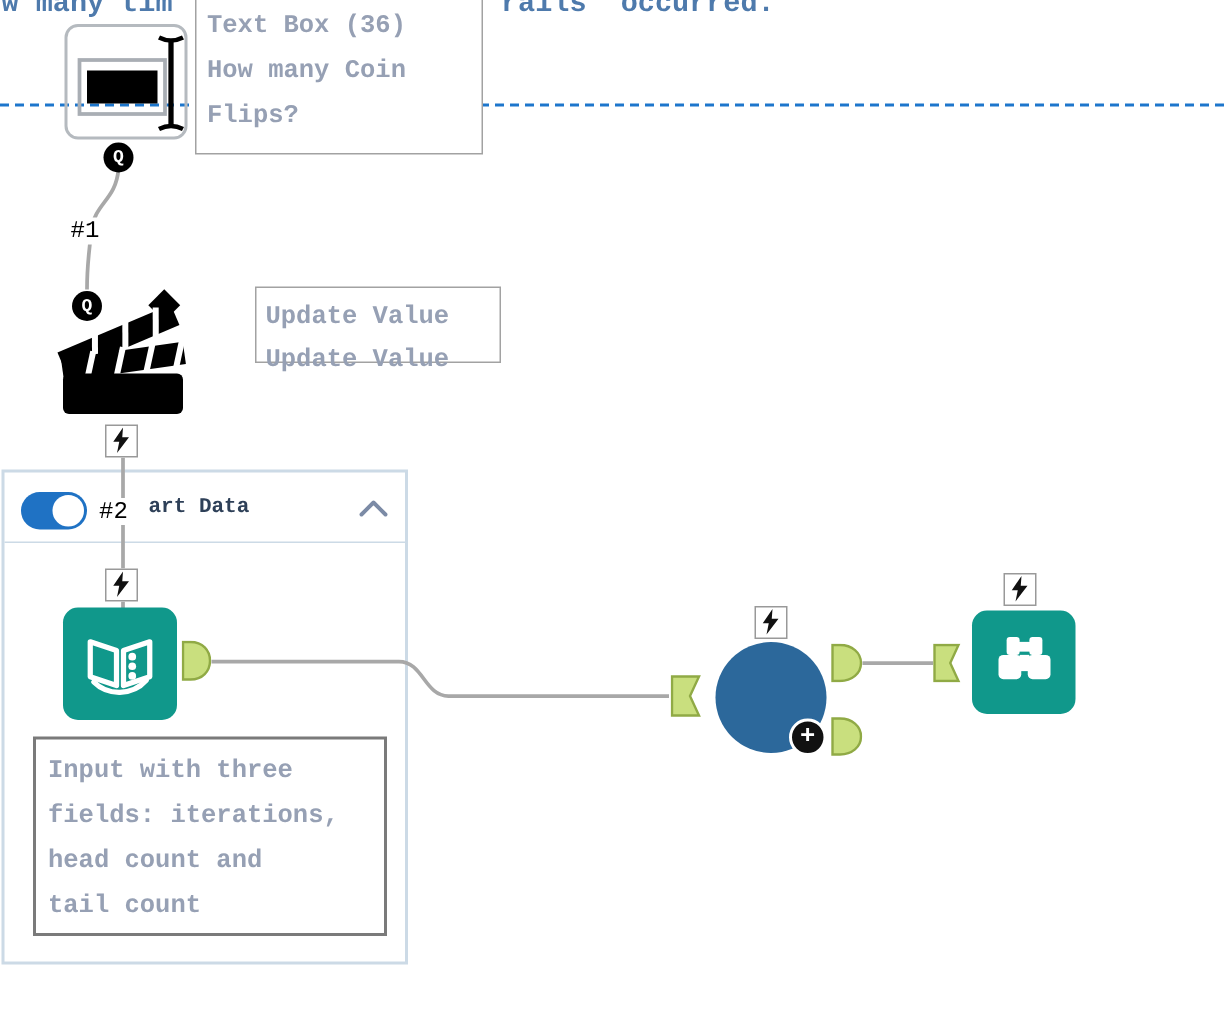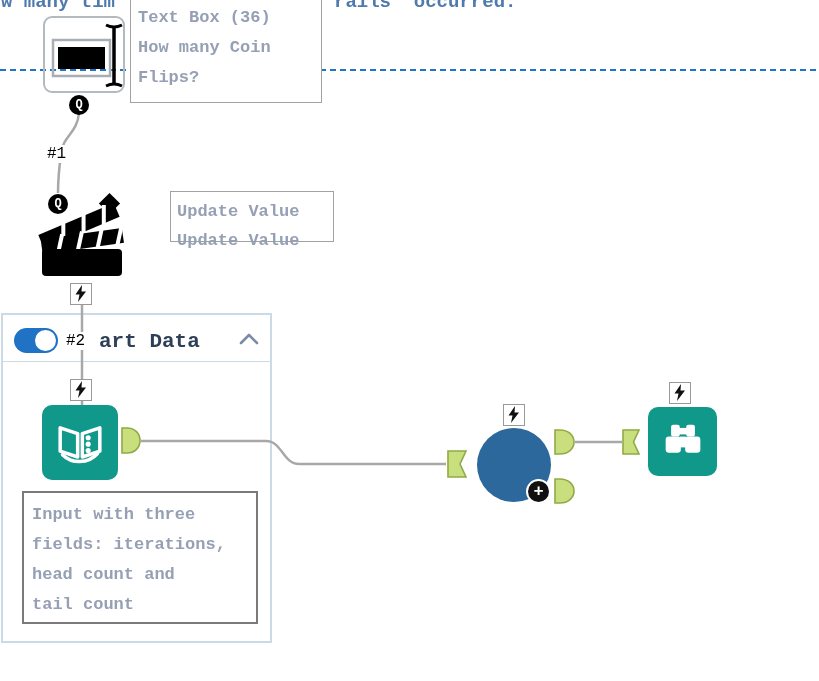--- a/index.html
+++ b/index.html
@@ -22,21 +22,21 @@
   .annot{position:absolute;z-index:5;background:#fff;border:1.5px solid #A2A2A2;
     color:#96A0B4;font-size:17px;font-weight:bold;line-height:30px;white-space:pre-line;box-sizing:border-box;}
   #annot-textbox{left:130px;top:-2px;width:192px;height:105px;padding:4px 4px 0 7px;}
   #annot-action{left:132px;top:191px;width:164px;height:51px;padding:5px 4px 0 6px;line-height:29px;margin-left:38px;}
   #annot-input{left:22px;top:491px;width:236px;height:133px;padding:7px 4px 0 8px;border:2px solid #7A7A7A;}
   #container{position:absolute;left:1px;top:313px;width:271px;height:330px;z-index:0;
     border:2px solid #CCDAE6;box-sizing:border-box;background:#fff;}
   #container-header{position:relative;height:46px;border-bottom:1px solid #CCDAE6;}
   #toggle{position:absolute;left:11px;top:13px;width:44px;height:25px;border-radius:13px;background:#1F72C4;}
   #toggle .knob{position:absolute;right:2px;top:2px;width:21px;height:21px;border-radius:50%;background:#fff;}
-  #container-title{position:absolute;left:96px;top:15px;font-size:21px;font-weight:bold;color:#2E4058;}
+  #container-title{position:absolute;left:96px;top:15px;font-size:14px;font-weight:bold;color:#2E4058;}
   #chevron{position:absolute;left:235px;top:16px;}
   #circle-tool{position:absolute;left:477px;top:428px;width:74px;height:74px;border-radius:50%;
     background:#2C689B;z-index:3;}
   #plus-badge{position:absolute;left:526px;top:479px;width:25px;height:25px;border-radius:50%;
     background:#111;border:2px solid #fff;box-sizing:border-box;z-index:4;color:#fff;
     display:flex;align-items:center;justify-content:center;font-size:17px;font-weight:bold;line-height:1;}
   .dshape{display:block;}
 </style>
 </head>
 <body>

